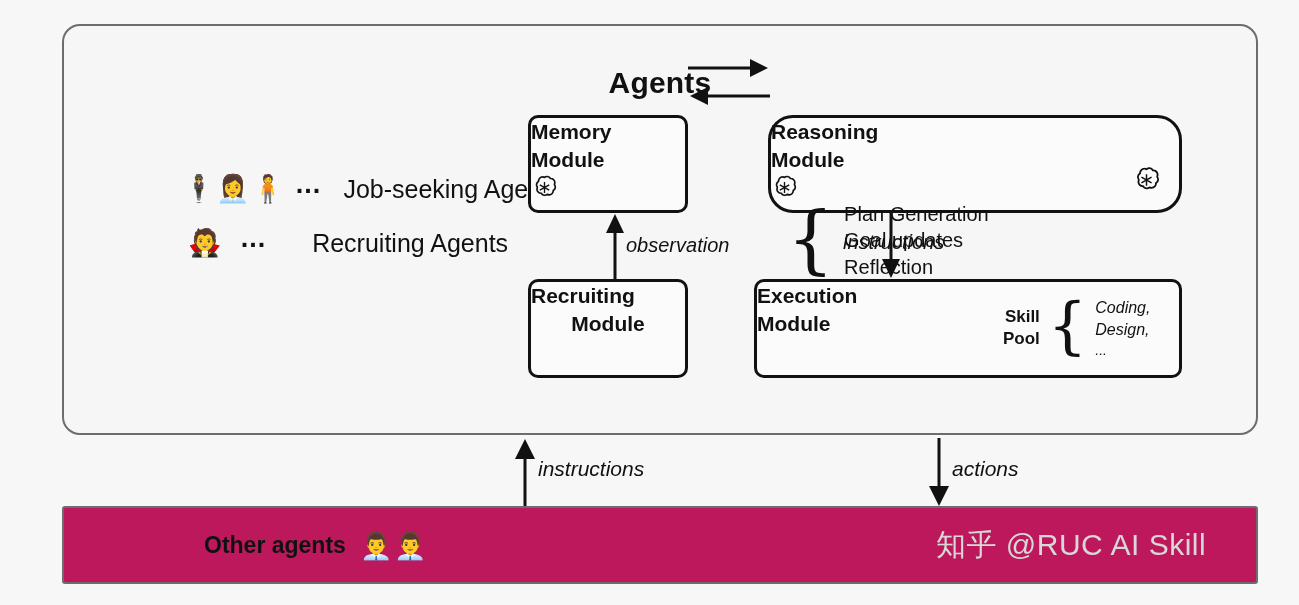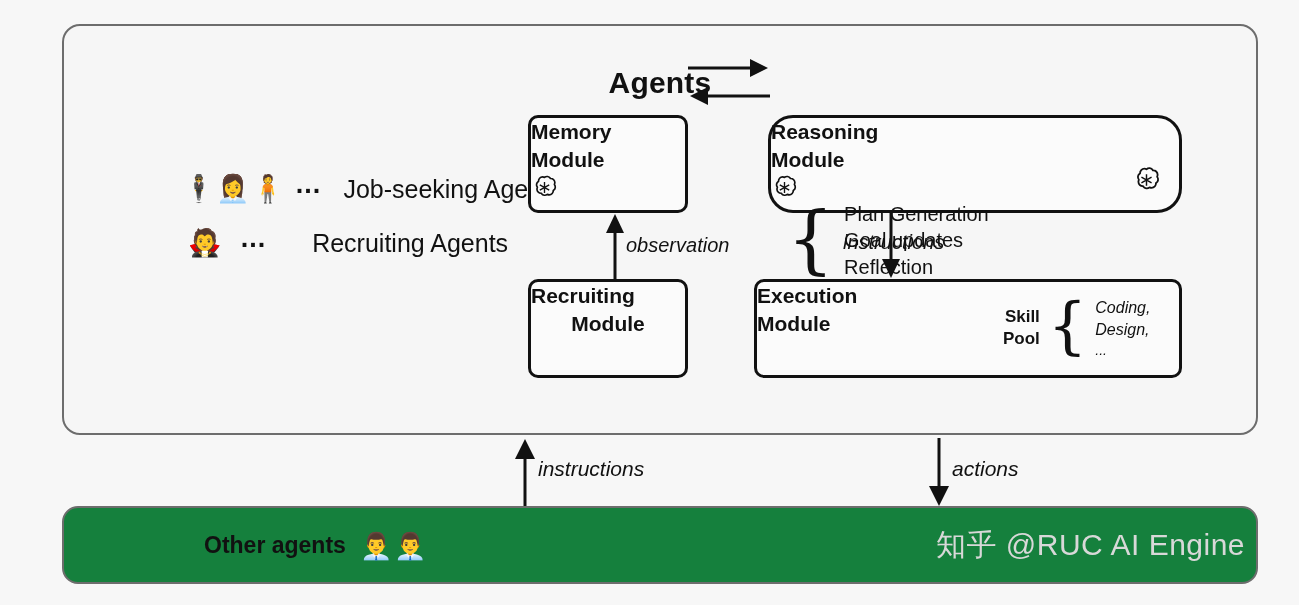--- a/index.html
+++ b/index.html
@@ -23,22 +23,22 @@
     width: 1196px; height: 411px;
     border: 2px solid #6d6d6d;
     border-radius: 18px;
     background: #f6f6f6;
   }
   .env-panel {
     position: absolute;
     left: 62px; top: 506px;
     width: 1196px; height: 78px;
     border: 2px solid #6d6d6d;
-    border-radius: 16px;
-    background: #15803d;
+    border-radius: 3px;
+    background: #be185d;
   }
 
   .agents-title {
     position: absolute;
     left: 0; right: 0; top: 40px;
     text-align: center;
     font-size: 30px;
     font-weight: bold;
     letter-spacing: .2px;
   }
@@ -335,17 +335,17 @@
 
   <div class="edge-label lbl-information">instructions</div>
   <div class="edge-label lbl-actions">actions</div>
 
   <div class="env-panel">
     <div class="env-inner">
       <div class="other-agents">
         <span>Other agents</span>
         <span class="oa-emoji">👨‍💼👨‍💼</span>
       </div>
-      <div class="watermark">知乎 @RUC AI Engine</div>
+      <div class="watermark">知乎 @RUC AI Skill</div>
     </div>
   </div>
 
 </div>
 
 </body></html>

